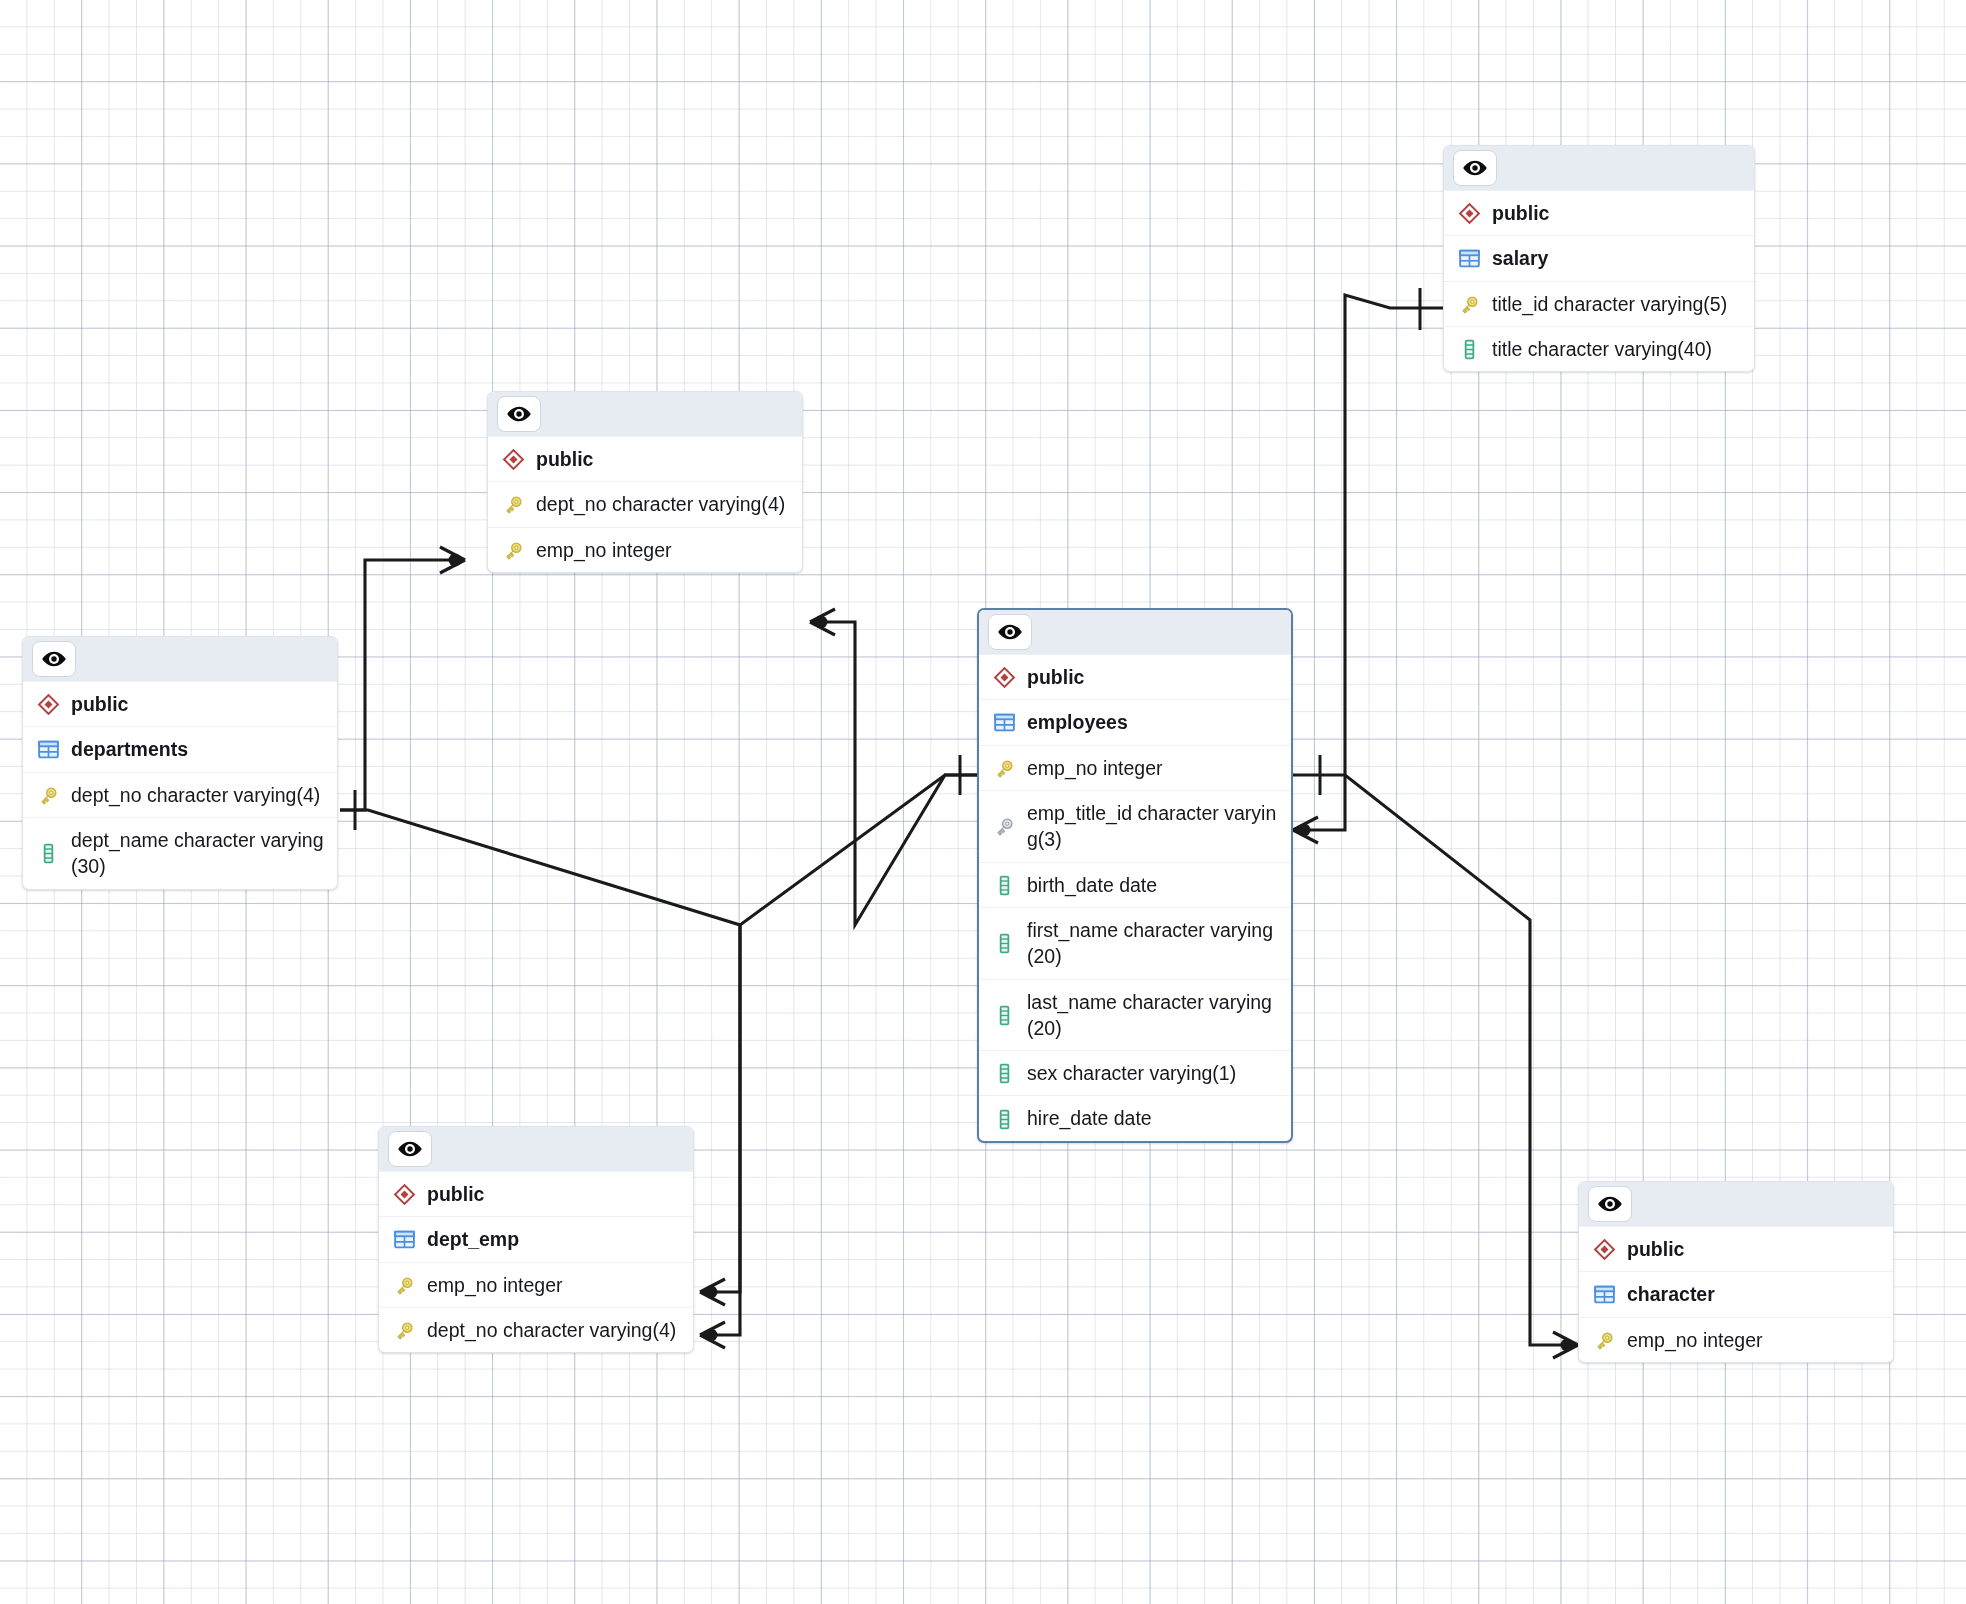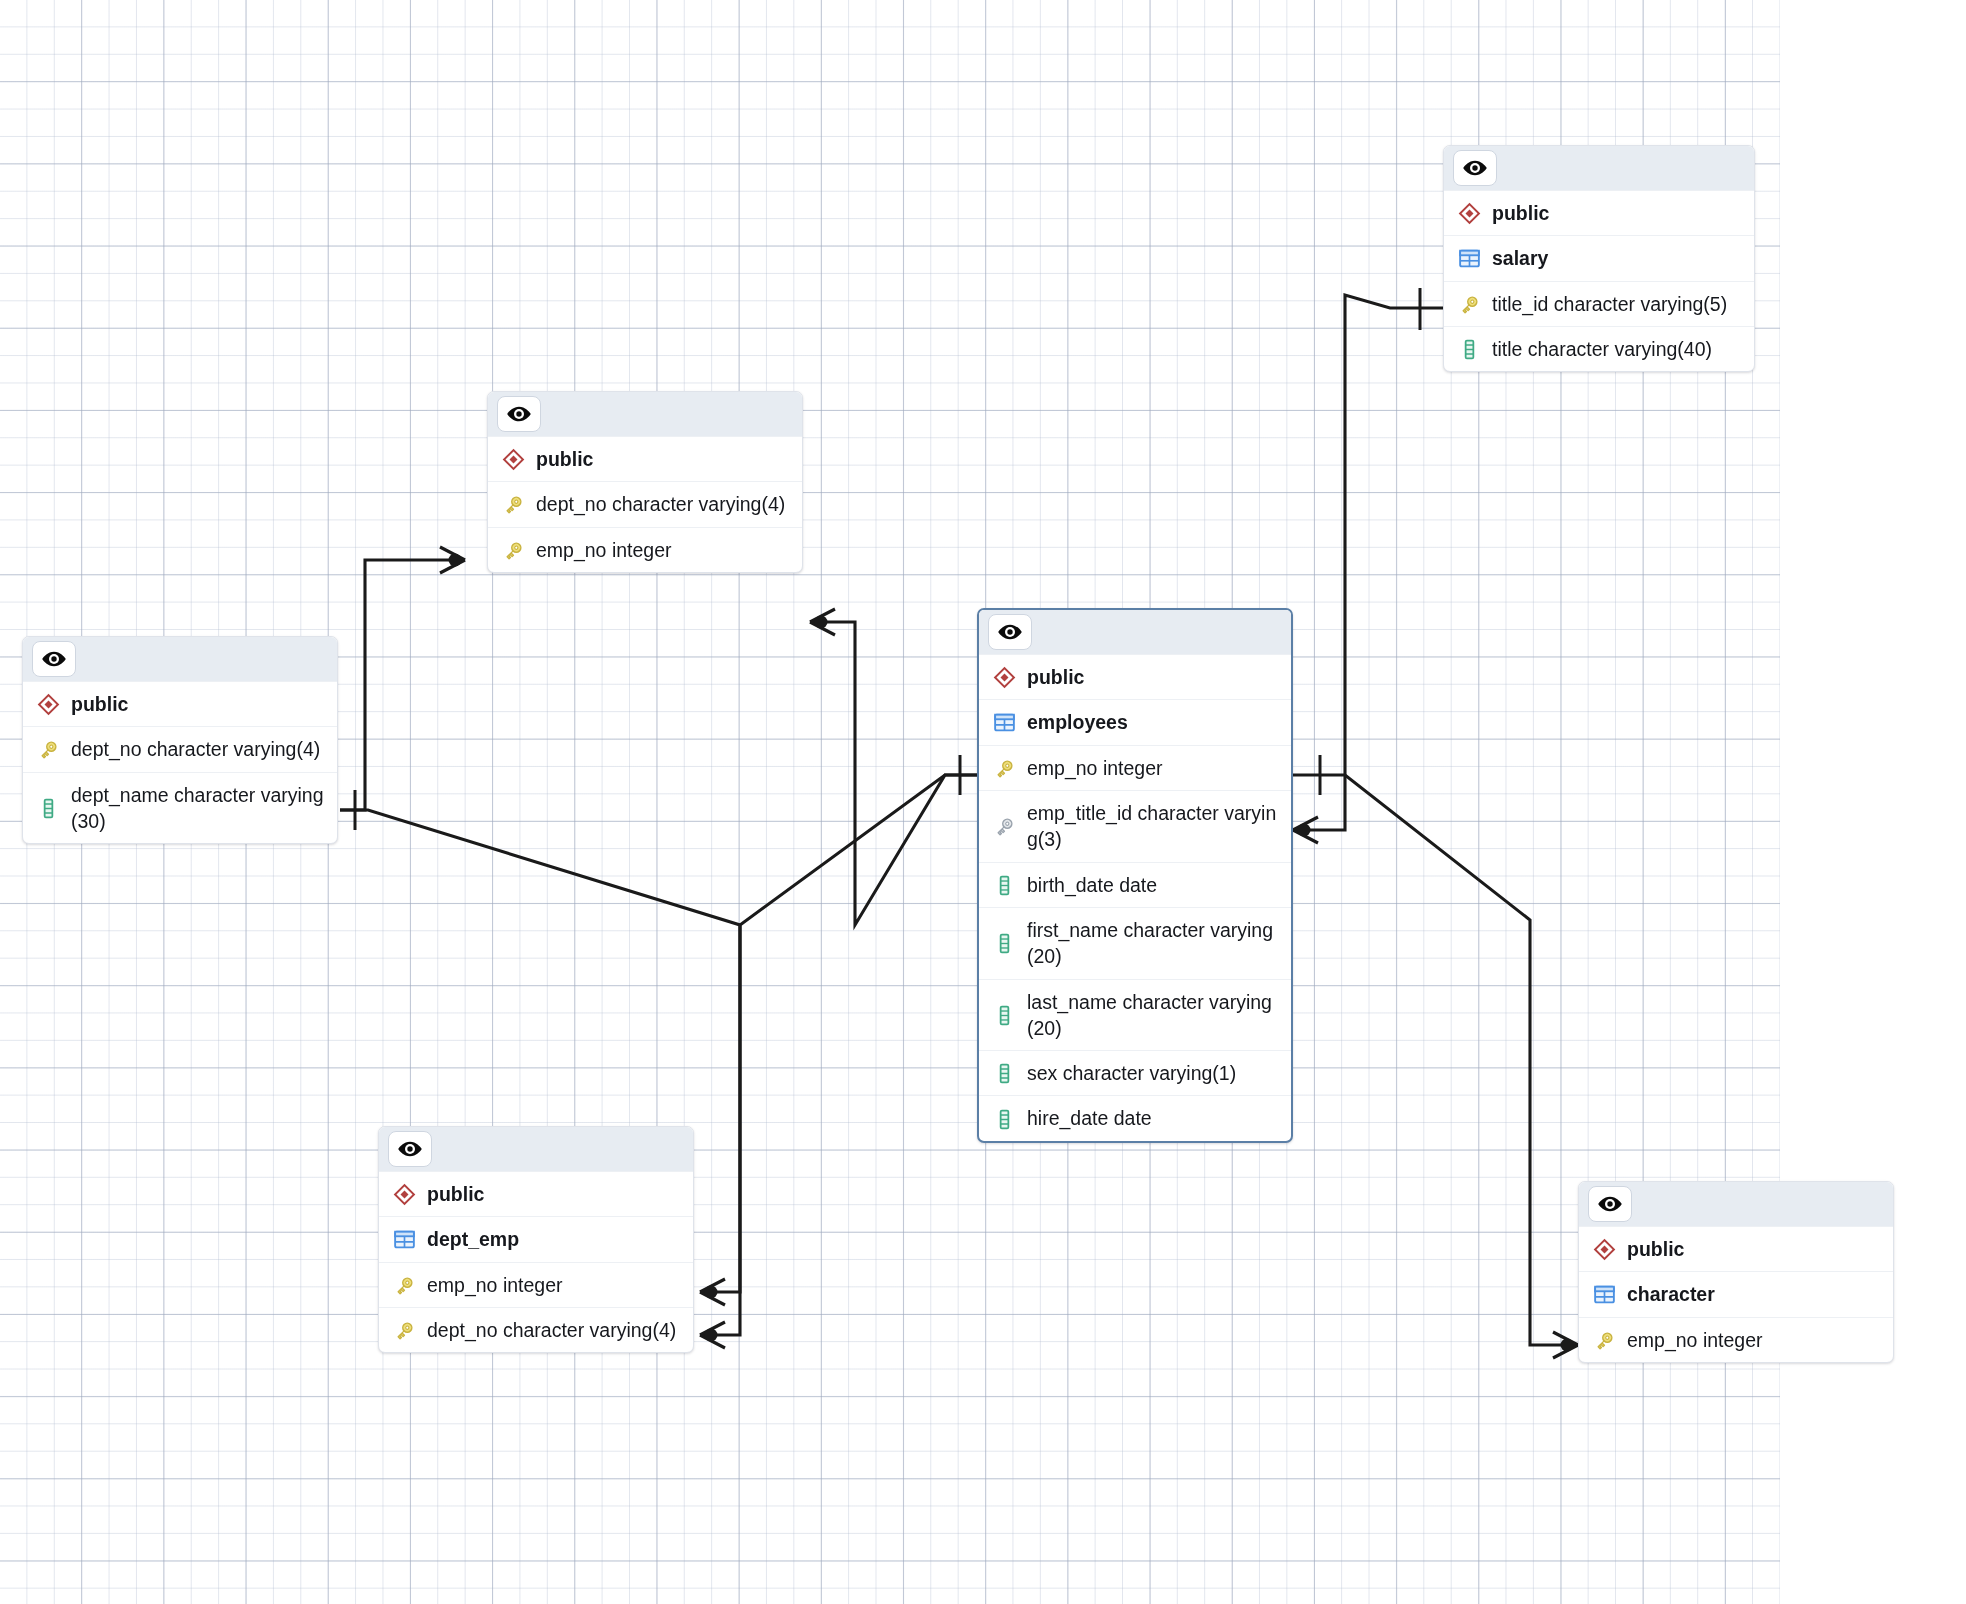--- a/index.html
+++ b/index.html
@@ -5,21 +5,21 @@
 <style>
   * { box-sizing: border-box; }
   html, body {
     margin: 0; padding: 0;
     width: 1966px; height: 1604px;
     overflow: hidden;
     font-family: "Liberation Sans", sans-serif;
   }
   #canvas {
     position: relative;
-    width: 1780px; height: 1604px;
+    width: 1966px; height: 1604px;
     background-color: #ffffff;
     background-image:
       linear-gradient(to right, rgba(160,170,190,0.55) 1px, transparent 1px),
       linear-gradient(to bottom, rgba(160,170,190,0.55) 1px, transparent 1px),
       linear-gradient(to right, rgba(180,190,210,0.38) 1px, transparent 1px),
       linear-gradient(to bottom, rgba(180,190,210,0.38) 1px, transparent 1px);
     background-size:
       82.2px 82.2px,
       82.2px 82.2px,
       27.4px 27.4px,
@@ -220,133 +220,50 @@
   </svg>
         </div>
       </div>
       <div class="row header-row">
         <svg class="ico" viewBox="0 0 24 24">
     <rect x="5.6" y="5.6" width="12.8" height="12.8" transform="rotate(45 12 12)" fill="none" stroke="#b2413f" stroke-width="1.9"></rect>
     <rect x="9.3" y="9.3" width="5.4" height="5.4" transform="rotate(45 12 12)" fill="#b2413f"></rect>
   </svg>
         <span class="txt">public</span>
       </div>
-      <div class="row">
-        <svg class="ico" viewBox="0 0 24 24">
-    <g transform="rotate(-45 12 12)">
-      <circle cx="15.8" cy="12" r="4.3" fill="#efdf7a" stroke="#c9b340" stroke-width="1.5"></circle>
-      <circle cx="15.8" cy="12" r="1.5" fill="#ffffff" stroke="#c9b340" stroke-width="1"></circle>
-      <path d="M11.5 12 L3.4 12 L3.4 14.6 L5.2 14.6 L5.2 12.4 L6.9 12.4 L6.9 15.2 L8.7 15.2 L8.7 12" fill="#efdf7a" stroke="#c9b340" stroke-width="1.3" stroke-linejoin="round"></path>
-    </g>
-  </svg>
-        <span class="txt">dept_no character varying(4)</span>
-      </div>
-      <div class="row">
-        <svg class="ico" viewBox="0 0 24 24">
-    <rect x="8.3" y="3.4" width="7.4" height="17.2" rx="1.2" fill="#e8f7f1" stroke="#3faa84" stroke-width="1.7"></rect>
-    <line x1="8.3" y1="7.7" x2="15.7" y2="7.7" stroke="#3faa84" stroke-width="1.3"></line>
-    <line x1="8.3" y1="12" x2="15.7" y2="12" stroke="#3faa84" stroke-width="1.3"></line>
-    <line x1="8.3" y1="16.3" x2="15.7" y2="16.3" stroke="#3faa84" stroke-width="1.3"></line>
-  </svg>
-        <span class="txt">dept_name character varying(30)</span>
-      </div>
-    </div>
-    <div class="node selected" style="left: 977px; top: 608px; width: 316px;">
-      <div class="node-head">
-        <div class="eye-btn">
-          <svg class="ico" viewBox="0 0 24 24" width="26" height="26">
-    <path d="M12 5.2C6.4 5.2 2.3 10.1 1.4 11.5c-.25.35-.25.65 0 1C2.3 13.9 6.4 18.8 12 18.8s9.7-4.9 10.6-6.3c.25-.35.25-.65 0-1C21.7 10.1 17.6 5.2 12 5.2z" fill="#0b0b0b"></path>
-    <circle cx="12" cy="12" r="4.6" fill="#ffffff"></circle>
-    <circle cx="12" cy="12" r="2.5" fill="#0b0b0b"></circle>
-  </svg>
-        </div>
-      </div>
-      <div class="row header-row">
-        <svg class="ico" viewBox="0 0 24 24">
-    <rect x="5.6" y="5.6" width="12.8" height="12.8" transform="rotate(45 12 12)" fill="none" stroke="#b2413f" stroke-width="1.9"></rect>
-    <rect x="9.3" y="9.3" width="5.4" height="5.4" transform="rotate(45 12 12)" fill="#b2413f"></rect>
-  </svg>
-        <span class="txt">public</span>
-      </div>
       <div class="row header-row">
         <svg class="ico" viewBox="0 0 24 24">
     <rect x="3" y="4.5" width="18" height="15" rx="1.6" fill="#eaf3fd" stroke="#4a90e2" stroke-width="1.8"></rect>
     <rect x="3" y="4.5" width="18" height="4.4" fill="#cfe3f9" stroke="#4a90e2" stroke-width="1.8"></rect>
     <line x1="12" y1="8.9" x2="12" y2="19.5" stroke="#4a90e2" stroke-width="1.6"></line>
     <line x1="3" y1="14.2" x2="21" y2="14.2" stroke="#4a90e2" stroke-width="1.6"></line>
   </svg>
-        <span class="txt">employees</span>
-      </div>
-      <div class="row">
-        <svg class="ico" viewBox="0 0 24 24">
-    <g transform="rotate(-45 12 12)">
-      <circle cx="15.8" cy="12" r="4.3" fill="#efdf7a" stroke="#c9b340" stroke-width="1.5"></circle>
-      <circle cx="15.8" cy="12" r="1.5" fill="#ffffff" stroke="#c9b340" stroke-width="1"></circle>
-      <path d="M11.5 12 L3.4 12 L3.4 14.6 L5.2 14.6 L5.2 12.4 L6.9 12.4 L6.9 15.2 L8.7 15.2 L8.7 12" fill="#efdf7a" stroke="#c9b340" stroke-width="1.3" stroke-linejoin="round"></path>
-    </g>
-  </svg>
-        <span class="txt">emp_no integer</span>
-      </div>
-      <div class="row">
-        <svg class="ico" viewBox="0 0 24 24">
-    <g transform="rotate(-45 12 12)">
-      <circle cx="15.8" cy="12" r="4.3" fill="#e4e7ea" stroke="#9aa3ad" stroke-width="1.5"></circle>
-      <circle cx="15.8" cy="12" r="1.5" fill="#ffffff" stroke="#9aa3ad" stroke-width="1"></circle>
-      <path d="M11.5 12 L3.4 12 L3.4 14.6 L5.2 14.6 L5.2 12.4 L6.9 12.4 L6.9 15.2 L8.7 15.2 L8.7 12" fill="#e4e7ea" stroke="#9aa3ad" stroke-width="1.3" stroke-linejoin="round"></path>
-    </g>
-  </svg>
-        <span class="txt">emp_title_id character varying(3)</span>
-      </div>
-      <div class="row">
-        <svg class="ico" viewBox="0 0 24 24">
-    <rect x="8.3" y="3.4" width="7.4" height="17.2" rx="1.2" fill="#e8f7f1" stroke="#3faa84" stroke-width="1.7"></rect>
-    <line x1="8.3" y1="7.7" x2="15.7" y2="7.7" stroke="#3faa84" stroke-width="1.3"></line>
-    <line x1="8.3" y1="12" x2="15.7" y2="12" stroke="#3faa84" stroke-width="1.3"></line>
-    <line x1="8.3" y1="16.3" x2="15.7" y2="16.3" stroke="#3faa84" stroke-width="1.3"></line>
-  </svg>
-        <span class="txt">birth_date date</span>
-      </div>
-      <div class="row">
-        <svg class="ico" viewBox="0 0 24 24">
-    <rect x="8.3" y="3.4" width="7.4" height="17.2" rx="1.2" fill="#e8f7f1" stroke="#3faa84" stroke-width="1.7"></rect>
-    <line x1="8.3" y1="7.7" x2="15.7" y2="7.7" stroke="#3faa84" stroke-width="1.3"></line>
-    <line x1="8.3" y1="12" x2="15.7" y2="12" stroke="#3faa84" stroke-width="1.3"></line>
-    <line x1="8.3" y1="16.3" x2="15.7" y2="16.3" stroke="#3faa84" stroke-width="1.3"></line>
-  </svg>
-        <span class="txt">first_name character varying(20)</span>
-      </div>
-      <div class="row">
-        <svg class="ico" viewBox="0 0 24 24">
-    <rect x="8.3" y="3.4" width="7.4" height="17.2" rx="1.2" fill="#e8f7f1" stroke="#3faa84" stroke-width="1.7"></rect>
-    <line x1="8.3" y1="7.7" x2="15.7" y2="7.7" stroke="#3faa84" stroke-width="1.3"></line>
-    <line x1="8.3" y1="12" x2="15.7" y2="12" stroke="#3faa84" stroke-width="1.3"></line>
-    <line x1="8.3" y1="16.3" x2="15.7" y2="16.3" stroke="#3faa84" stroke-width="1.3"></line>
-  </svg>
-        <span class="txt">last_name character varying(20)</span>
-      </div>
-      <div class="row">
-        <svg class="ico" viewBox="0 0 24 24">
-    <rect x="8.3" y="3.4" width="7.4" height="17.2" rx="1.2" fill="#e8f7f1" stroke="#3faa84" stroke-width="1.7"></rect>
-    <line x1="8.3" y1="7.7" x2="15.7" y2="7.7" stroke="#3faa84" stroke-width="1.3"></line>
-    <line x1="8.3" y1="12" x2="15.7" y2="12" stroke="#3faa84" stroke-width="1.3"></line>
-    <line x1="8.3" y1="16.3" x2="15.7" y2="16.3" stroke="#3faa84" stroke-width="1.3"></line>
-  </svg>
-        <span class="txt">sex character varying(1)</span>
-      </div>
-      <div class="row">
-        <svg class="ico" viewBox="0 0 24 24">
-    <rect x="8.3" y="3.4" width="7.4" height="17.2" rx="1.2" fill="#e8f7f1" stroke="#3faa84" stroke-width="1.7"></rect>
-    <line x1="8.3" y1="7.7" x2="15.7" y2="7.7" stroke="#3faa84" stroke-width="1.3"></line>
-    <line x1="8.3" y1="12" x2="15.7" y2="12" stroke="#3faa84" stroke-width="1.3"></line>
-    <line x1="8.3" y1="16.3" x2="15.7" y2="16.3" stroke="#3faa84" stroke-width="1.3"></line>
-  </svg>
-        <span class="txt">hire_date date</span>
-      </div>
-    </div>
-    <div class="node" style="left: 378px; top: 1126px; width: 316px;">
+        <span class="txt">departments</span>
+      </div>
+      <div class="row">
+        <svg class="ico" viewBox="0 0 24 24">
+    <g transform="rotate(-45 12 12)">
+      <circle cx="15.8" cy="12" r="4.3" fill="#efdf7a" stroke="#c9b340" stroke-width="1.5"></circle>
+      <circle cx="15.8" cy="12" r="1.5" fill="#ffffff" stroke="#c9b340" stroke-width="1"></circle>
+      <path d="M11.5 12 L3.4 12 L3.4 14.6 L5.2 14.6 L5.2 12.4 L6.9 12.4 L6.9 15.2 L8.7 15.2 L8.7 12" fill="#efdf7a" stroke="#c9b340" stroke-width="1.3" stroke-linejoin="round"></path>
+    </g>
+  </svg>
+        <span class="txt">dept_no character varying(4)</span>
+      </div>
+      <div class="row">
+        <svg class="ico" viewBox="0 0 24 24">
+    <rect x="8.3" y="3.4" width="7.4" height="17.2" rx="1.2" fill="#e8f7f1" stroke="#3faa84" stroke-width="1.7"></rect>
+    <line x1="8.3" y1="7.7" x2="15.7" y2="7.7" stroke="#3faa84" stroke-width="1.3"></line>
+    <line x1="8.3" y1="12" x2="15.7" y2="12" stroke="#3faa84" stroke-width="1.3"></line>
+    <line x1="8.3" y1="16.3" x2="15.7" y2="16.3" stroke="#3faa84" stroke-width="1.3"></line>
+  </svg>
+        <span class="txt">dept_name character varying(30)</span>
+      </div>
+    </div>
+    <div class="node selected" style="left: 977px; top: 608px; width: 316px;">
       <div class="node-head">
         <div class="eye-btn">
           <svg class="ico" viewBox="0 0 24 24" width="26" height="26">
     <path d="M12 5.2C6.4 5.2 2.3 10.1 1.4 11.5c-.25.35-.25.65 0 1C2.3 13.9 6.4 18.8 12 18.8s9.7-4.9 10.6-6.3c.25-.35.25-.65 0-1C21.7 10.1 17.6 5.2 12 5.2z" fill="#0b0b0b"></path>
     <circle cx="12" cy="12" r="4.6" fill="#ffffff"></circle>
     <circle cx="12" cy="12" r="2.5" fill="#0b0b0b"></circle>
   </svg>
         </div>
       </div>
       <div class="row header-row">
@@ -356,44 +273,89 @@
   </svg>
         <span class="txt">public</span>
       </div>
       <div class="row header-row">
         <svg class="ico" viewBox="0 0 24 24">
     <rect x="3" y="4.5" width="18" height="15" rx="1.6" fill="#eaf3fd" stroke="#4a90e2" stroke-width="1.8"></rect>
     <rect x="3" y="4.5" width="18" height="4.4" fill="#cfe3f9" stroke="#4a90e2" stroke-width="1.8"></rect>
     <line x1="12" y1="8.9" x2="12" y2="19.5" stroke="#4a90e2" stroke-width="1.6"></line>
     <line x1="3" y1="14.2" x2="21" y2="14.2" stroke="#4a90e2" stroke-width="1.6"></line>
   </svg>
-        <span class="txt">dept_emp</span>
+        <span class="txt">employees</span>
       </div>
       <div class="row">
         <svg class="ico" viewBox="0 0 24 24">
     <g transform="rotate(-45 12 12)">
       <circle cx="15.8" cy="12" r="4.3" fill="#efdf7a" stroke="#c9b340" stroke-width="1.5"></circle>
       <circle cx="15.8" cy="12" r="1.5" fill="#ffffff" stroke="#c9b340" stroke-width="1"></circle>
       <path d="M11.5 12 L3.4 12 L3.4 14.6 L5.2 14.6 L5.2 12.4 L6.9 12.4 L6.9 15.2 L8.7 15.2 L8.7 12" fill="#efdf7a" stroke="#c9b340" stroke-width="1.3" stroke-linejoin="round"></path>
     </g>
   </svg>
         <span class="txt">emp_no integer</span>
       </div>
       <div class="row">
         <svg class="ico" viewBox="0 0 24 24">
     <g transform="rotate(-45 12 12)">
-      <circle cx="15.8" cy="12" r="4.3" fill="#efdf7a" stroke="#c9b340" stroke-width="1.5"></circle>
-      <circle cx="15.8" cy="12" r="1.5" fill="#ffffff" stroke="#c9b340" stroke-width="1"></circle>
-      <path d="M11.5 12 L3.4 12 L3.4 14.6 L5.2 14.6 L5.2 12.4 L6.9 12.4 L6.9 15.2 L8.7 15.2 L8.7 12" fill="#efdf7a" stroke="#c9b340" stroke-width="1.3" stroke-linejoin="round"></path>
-    </g>
-  </svg>
-        <span class="txt">dept_no character varying(4)</span>
-      </div>
-    </div>
-    <div class="node" style="left: 1578px; top: 1181px; width: 316px;">
+      <circle cx="15.8" cy="12" r="4.3" fill="#e4e7ea" stroke="#9aa3ad" stroke-width="1.5"></circle>
+      <circle cx="15.8" cy="12" r="1.5" fill="#ffffff" stroke="#9aa3ad" stroke-width="1"></circle>
+      <path d="M11.5 12 L3.4 12 L3.4 14.6 L5.2 14.6 L5.2 12.4 L6.9 12.4 L6.9 15.2 L8.7 15.2 L8.7 12" fill="#e4e7ea" stroke="#9aa3ad" stroke-width="1.3" stroke-linejoin="round"></path>
+    </g>
+  </svg>
+        <span class="txt">emp_title_id character varying(3)</span>
+      </div>
+      <div class="row">
+        <svg class="ico" viewBox="0 0 24 24">
+    <rect x="8.3" y="3.4" width="7.4" height="17.2" rx="1.2" fill="#e8f7f1" stroke="#3faa84" stroke-width="1.7"></rect>
+    <line x1="8.3" y1="7.7" x2="15.7" y2="7.7" stroke="#3faa84" stroke-width="1.3"></line>
+    <line x1="8.3" y1="12" x2="15.7" y2="12" stroke="#3faa84" stroke-width="1.3"></line>
+    <line x1="8.3" y1="16.3" x2="15.7" y2="16.3" stroke="#3faa84" stroke-width="1.3"></line>
+  </svg>
+        <span class="txt">birth_date date</span>
+      </div>
+      <div class="row">
+        <svg class="ico" viewBox="0 0 24 24">
+    <rect x="8.3" y="3.4" width="7.4" height="17.2" rx="1.2" fill="#e8f7f1" stroke="#3faa84" stroke-width="1.7"></rect>
+    <line x1="8.3" y1="7.7" x2="15.7" y2="7.7" stroke="#3faa84" stroke-width="1.3"></line>
+    <line x1="8.3" y1="12" x2="15.7" y2="12" stroke="#3faa84" stroke-width="1.3"></line>
+    <line x1="8.3" y1="16.3" x2="15.7" y2="16.3" stroke="#3faa84" stroke-width="1.3"></line>
+  </svg>
+        <span class="txt">first_name character varying(20)</span>
+      </div>
+      <div class="row">
+        <svg class="ico" viewBox="0 0 24 24">
+    <rect x="8.3" y="3.4" width="7.4" height="17.2" rx="1.2" fill="#e8f7f1" stroke="#3faa84" stroke-width="1.7"></rect>
+    <line x1="8.3" y1="7.7" x2="15.7" y2="7.7" stroke="#3faa84" stroke-width="1.3"></line>
+    <line x1="8.3" y1="12" x2="15.7" y2="12" stroke="#3faa84" stroke-width="1.3"></line>
+    <line x1="8.3" y1="16.3" x2="15.7" y2="16.3" stroke="#3faa84" stroke-width="1.3"></line>
+  </svg>
+        <span class="txt">last_name character varying(20)</span>
+      </div>
+      <div class="row">
+        <svg class="ico" viewBox="0 0 24 24">
+    <rect x="8.3" y="3.4" width="7.4" height="17.2" rx="1.2" fill="#e8f7f1" stroke="#3faa84" stroke-width="1.7"></rect>
+    <line x1="8.3" y1="7.7" x2="15.7" y2="7.7" stroke="#3faa84" stroke-width="1.3"></line>
+    <line x1="8.3" y1="12" x2="15.7" y2="12" stroke="#3faa84" stroke-width="1.3"></line>
+    <line x1="8.3" y1="16.3" x2="15.7" y2="16.3" stroke="#3faa84" stroke-width="1.3"></line>
+  </svg>
+        <span class="txt">sex character varying(1)</span>
+      </div>
+      <div class="row">
+        <svg class="ico" viewBox="0 0 24 24">
+    <rect x="8.3" y="3.4" width="7.4" height="17.2" rx="1.2" fill="#e8f7f1" stroke="#3faa84" stroke-width="1.7"></rect>
+    <line x1="8.3" y1="7.7" x2="15.7" y2="7.7" stroke="#3faa84" stroke-width="1.3"></line>
+    <line x1="8.3" y1="12" x2="15.7" y2="12" stroke="#3faa84" stroke-width="1.3"></line>
+    <line x1="8.3" y1="16.3" x2="15.7" y2="16.3" stroke="#3faa84" stroke-width="1.3"></line>
+  </svg>
+        <span class="txt">hire_date date</span>
+      </div>
+    </div>
+    <div class="node" style="left: 378px; top: 1126px; width: 316px;">
       <div class="node-head">
         <div class="eye-btn">
           <svg class="ico" viewBox="0 0 24 24" width="26" height="26">
     <path d="M12 5.2C6.4 5.2 2.3 10.1 1.4 11.5c-.25.35-.25.65 0 1C2.3 13.9 6.4 18.8 12 18.8s9.7-4.9 10.6-6.3c.25-.35.25-.65 0-1C21.7 10.1 17.6 5.2 12 5.2z" fill="#0b0b0b"></path>
     <circle cx="12" cy="12" r="4.6" fill="#ffffff"></circle>
     <circle cx="12" cy="12" r="2.5" fill="#0b0b0b"></circle>
   </svg>
         </div>
       </div>
       <div class="row header-row">
@@ -403,20 +365,67 @@
   </svg>
         <span class="txt">public</span>
       </div>
       <div class="row header-row">
         <svg class="ico" viewBox="0 0 24 24">
     <rect x="3" y="4.5" width="18" height="15" rx="1.6" fill="#eaf3fd" stroke="#4a90e2" stroke-width="1.8"></rect>
     <rect x="3" y="4.5" width="18" height="4.4" fill="#cfe3f9" stroke="#4a90e2" stroke-width="1.8"></rect>
     <line x1="12" y1="8.9" x2="12" y2="19.5" stroke="#4a90e2" stroke-width="1.6"></line>
     <line x1="3" y1="14.2" x2="21" y2="14.2" stroke="#4a90e2" stroke-width="1.6"></line>
   </svg>
+        <span class="txt">dept_emp</span>
+      </div>
+      <div class="row">
+        <svg class="ico" viewBox="0 0 24 24">
+    <g transform="rotate(-45 12 12)">
+      <circle cx="15.8" cy="12" r="4.3" fill="#efdf7a" stroke="#c9b340" stroke-width="1.5"></circle>
+      <circle cx="15.8" cy="12" r="1.5" fill="#ffffff" stroke="#c9b340" stroke-width="1"></circle>
+      <path d="M11.5 12 L3.4 12 L3.4 14.6 L5.2 14.6 L5.2 12.4 L6.9 12.4 L6.9 15.2 L8.7 15.2 L8.7 12" fill="#efdf7a" stroke="#c9b340" stroke-width="1.3" stroke-linejoin="round"></path>
+    </g>
+  </svg>
+        <span class="txt">emp_no integer</span>
+      </div>
+      <div class="row">
+        <svg class="ico" viewBox="0 0 24 24">
+    <g transform="rotate(-45 12 12)">
+      <circle cx="15.8" cy="12" r="4.3" fill="#efdf7a" stroke="#c9b340" stroke-width="1.5"></circle>
+      <circle cx="15.8" cy="12" r="1.5" fill="#ffffff" stroke="#c9b340" stroke-width="1"></circle>
+      <path d="M11.5 12 L3.4 12 L3.4 14.6 L5.2 14.6 L5.2 12.4 L6.9 12.4 L6.9 15.2 L8.7 15.2 L8.7 12" fill="#efdf7a" stroke="#c9b340" stroke-width="1.3" stroke-linejoin="round"></path>
+    </g>
+  </svg>
+        <span class="txt">dept_no character varying(4)</span>
+      </div>
+    </div>
+    <div class="node" style="left: 1578px; top: 1181px; width: 316px;">
+      <div class="node-head">
+        <div class="eye-btn">
+          <svg class="ico" viewBox="0 0 24 24" width="26" height="26">
+    <path d="M12 5.2C6.4 5.2 2.3 10.1 1.4 11.5c-.25.35-.25.65 0 1C2.3 13.9 6.4 18.8 12 18.8s9.7-4.9 10.6-6.3c.25-.35.25-.65 0-1C21.7 10.1 17.6 5.2 12 5.2z" fill="#0b0b0b"></path>
+    <circle cx="12" cy="12" r="4.6" fill="#ffffff"></circle>
+    <circle cx="12" cy="12" r="2.5" fill="#0b0b0b"></circle>
+  </svg>
+        </div>
+      </div>
+      <div class="row header-row">
+        <svg class="ico" viewBox="0 0 24 24">
+    <rect x="5.6" y="5.6" width="12.8" height="12.8" transform="rotate(45 12 12)" fill="none" stroke="#b2413f" stroke-width="1.9"></rect>
+    <rect x="9.3" y="9.3" width="5.4" height="5.4" transform="rotate(45 12 12)" fill="#b2413f"></rect>
+  </svg>
+        <span class="txt">public</span>
+      </div>
+      <div class="row header-row">
+        <svg class="ico" viewBox="0 0 24 24">
+    <rect x="3" y="4.5" width="18" height="15" rx="1.6" fill="#eaf3fd" stroke="#4a90e2" stroke-width="1.8"></rect>
+    <rect x="3" y="4.5" width="18" height="4.4" fill="#cfe3f9" stroke="#4a90e2" stroke-width="1.8"></rect>
+    <line x1="12" y1="8.9" x2="12" y2="19.5" stroke="#4a90e2" stroke-width="1.6"></line>
+    <line x1="3" y1="14.2" x2="21" y2="14.2" stroke="#4a90e2" stroke-width="1.6"></line>
+  </svg>
         <span class="txt">character</span>
       </div>
       <div class="row">
         <svg class="ico" viewBox="0 0 24 24">
     <g transform="rotate(-45 12 12)">
       <circle cx="15.8" cy="12" r="4.3" fill="#efdf7a" stroke="#c9b340" stroke-width="1.5"></circle>
       <circle cx="15.8" cy="12" r="1.5" fill="#ffffff" stroke="#c9b340" stroke-width="1"></circle>
       <path d="M11.5 12 L3.4 12 L3.4 14.6 L5.2 14.6 L5.2 12.4 L6.9 12.4 L6.9 15.2 L8.7 15.2 L8.7 12" fill="#efdf7a" stroke="#c9b340" stroke-width="1.3" stroke-linejoin="round"></path>
     </g>
   </svg>

